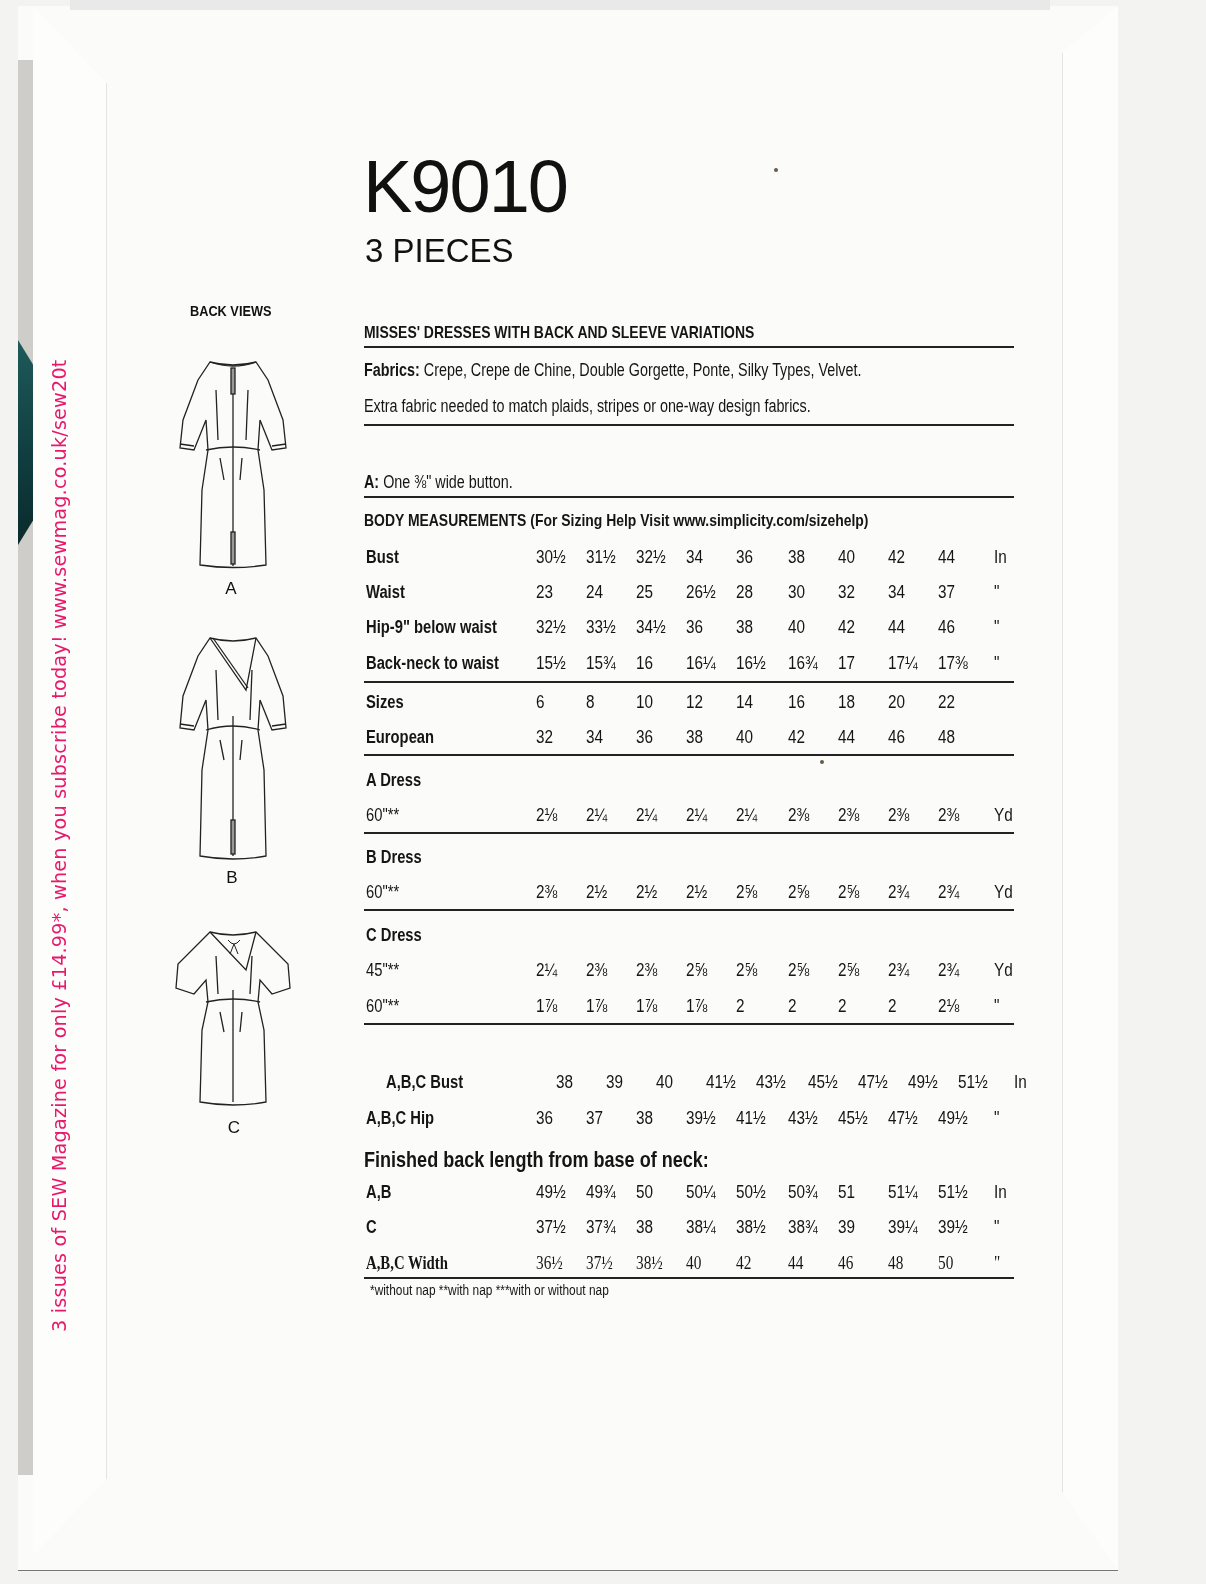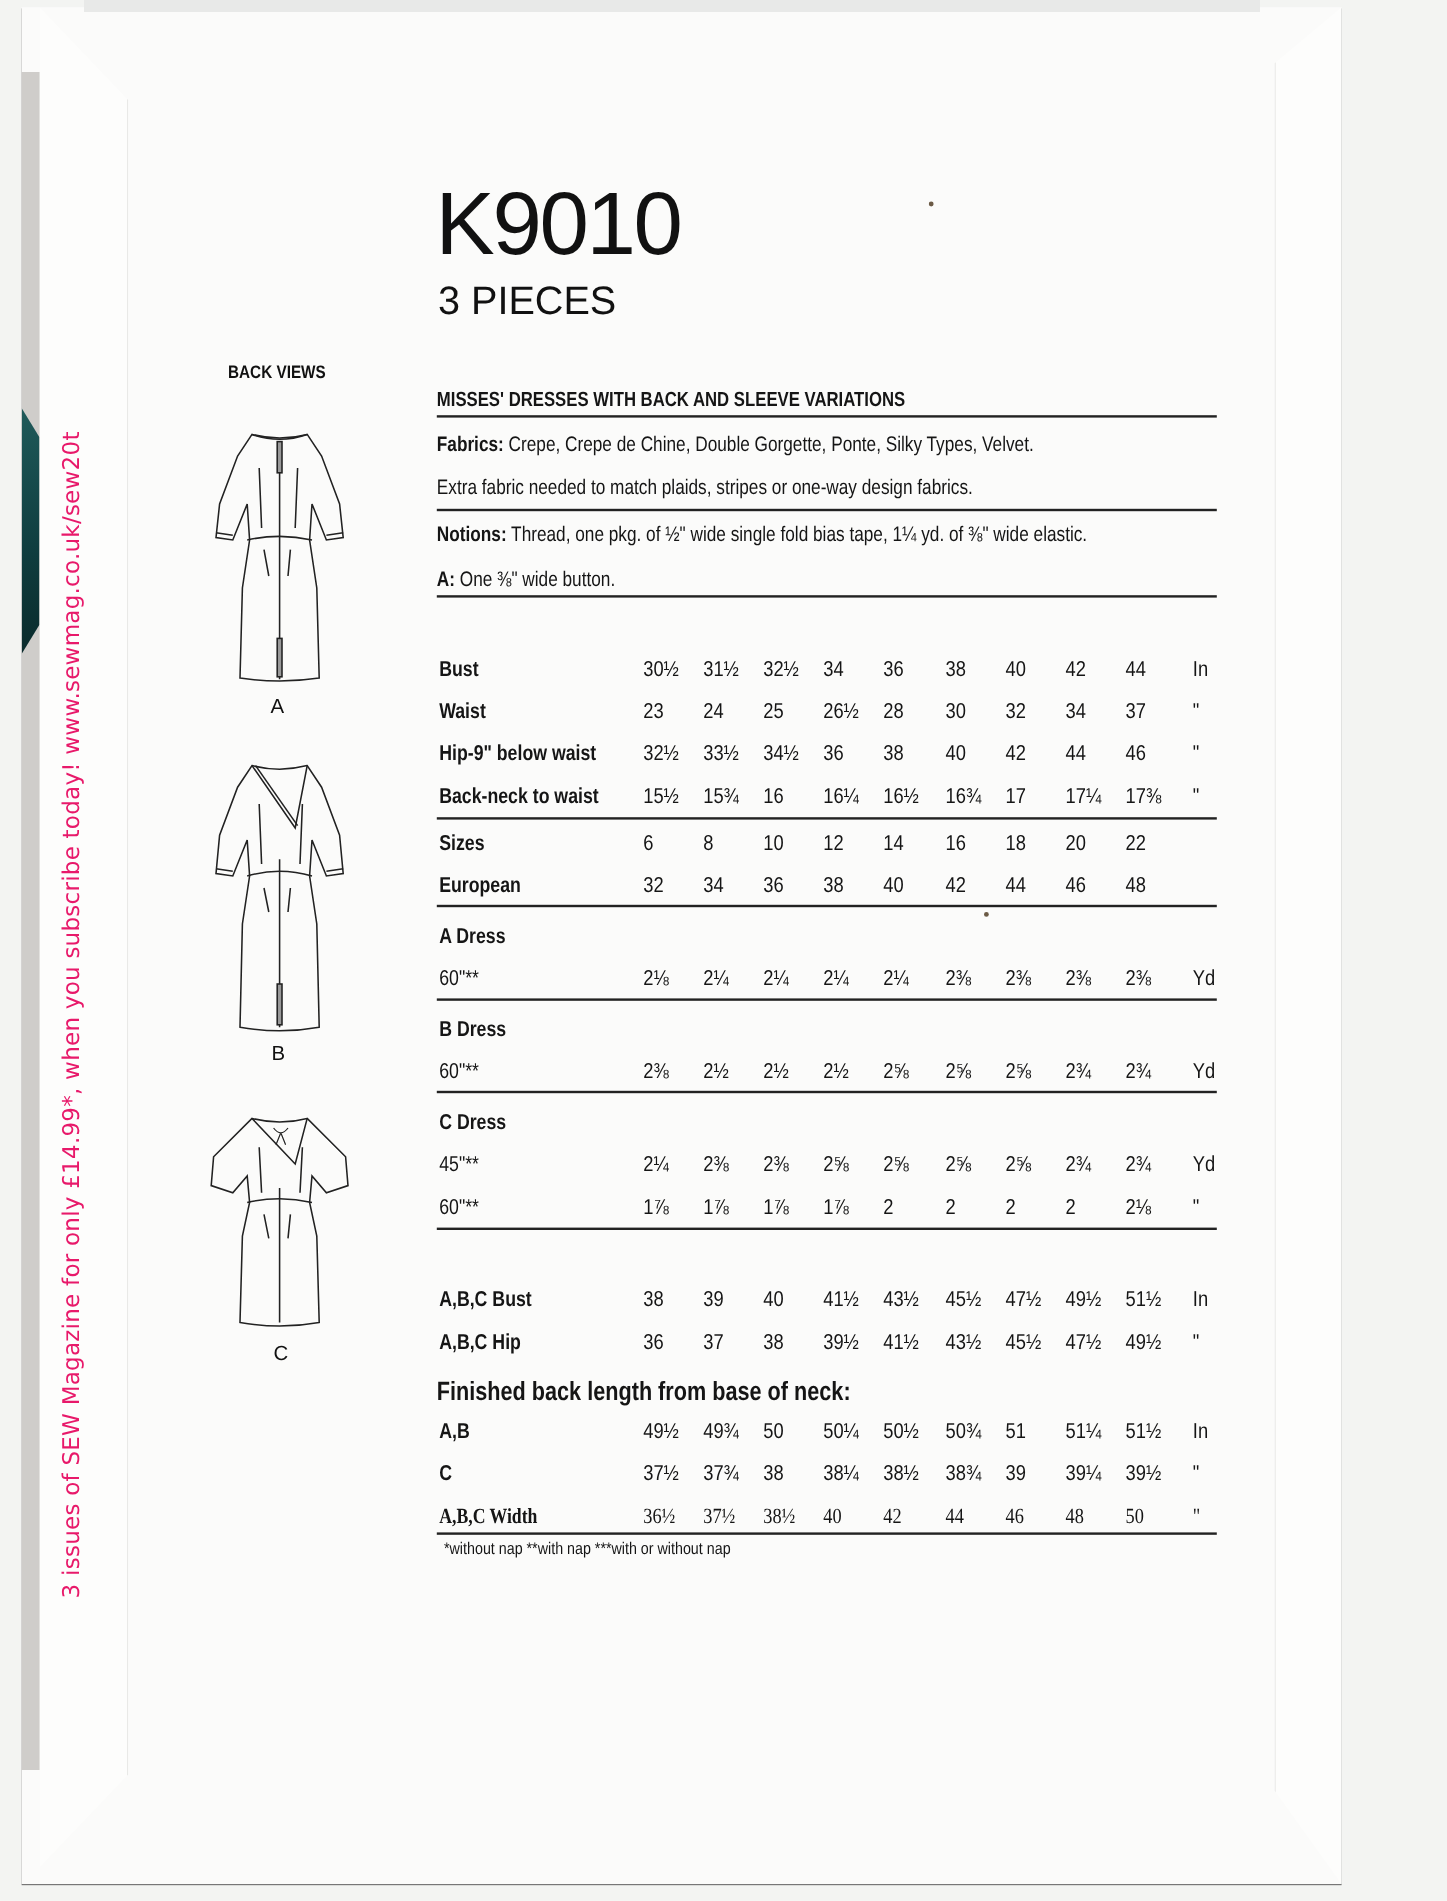--- a/index.html
+++ b/index.html
@@ -232,32 +232,30 @@
   <div class="line" style="top:76px;">
     <span class="cond">Extra fabric needed to match plaids, stripes or one-way design fabrics.</span>
   </div>
   <div class="line" style="top:40px;">
     <span class="cond">
       <span class="b">Fabrics:</span><span> Crepe, Crepe de Chine, Double Gorgette, Ponte, Silky Types, Velvet.</span>
     </span>
   </div>
   <div class="rule" style="top:104px;"></div>
 
-  <div class="line" style="top:115px;">
-    <span class="cond">
-      <span class="b">Notions:</span><span> Thread, one pkg. of ½" wide single fold bias tape, 1¼ yd. of ⅜" wide elastic.</span>
-    </span>
-  </div>
   <div class="line" style="top:152px;">
     <span class="cond">
       <span class="b">A:</span><span> One ⅜" wide button.</span>
     </span>
   </div>
   <div class="rule" style="top:176px;"></div>
 
+  <div class="line b" style="top:191px; font-size:17px;">
+    <span class="cond">BODY MEASUREMENTS (For Sizing Help Visit www.simplicity.com/sizehelp)</span>
+  </div>
 
   <div class="row" style="top:227px;">
     <span class="label">Bust</span>
     <span class="cell" style="left:172px">30½</span>
     <span class="cell" style="left:222px">31½</span>
     <span class="cell" style="left:272px">32½</span>
     <span class="cell" style="left:322px">34</span>
     <span class="cell" style="left:372px">36</span>
     <span class="cell" style="left:424px">38</span>
     <span class="cell" style="left:474px">40</span>
@@ -392,21 +390,21 @@
     <span class="cell" style="left:322px">1⅞</span>
     <span class="cell" style="left:372px">2</span>
     <span class="cell" style="left:424px">2</span>
     <span class="cell" style="left:474px">2</span>
     <span class="cell" style="left:524px">2</span>
     <span class="cell" style="left:574px">2⅛</span>
     <span class="unit">"</span>
   </div>
   <div class="rule" style="top:703px;"></div>
 
-  <div class="row" style="top:752px;">
+  <div class="row" style="top:752px;margin-left:20px;">
     <span class="label">A,B,C Bust</span>
     <span class="cell" style="left:172px">38</span>
     <span class="cell" style="left:222px">39</span>
     <span class="cell" style="left:272px">40</span>
     <span class="cell" style="left:322px">41½</span>
     <span class="cell" style="left:372px">43½</span>
     <span class="cell" style="left:424px">45½</span>
     <span class="cell" style="left:474px">47½</span>
     <span class="cell" style="left:524px">49½</span>
     <span class="cell" style="left:574px">51½</span>

